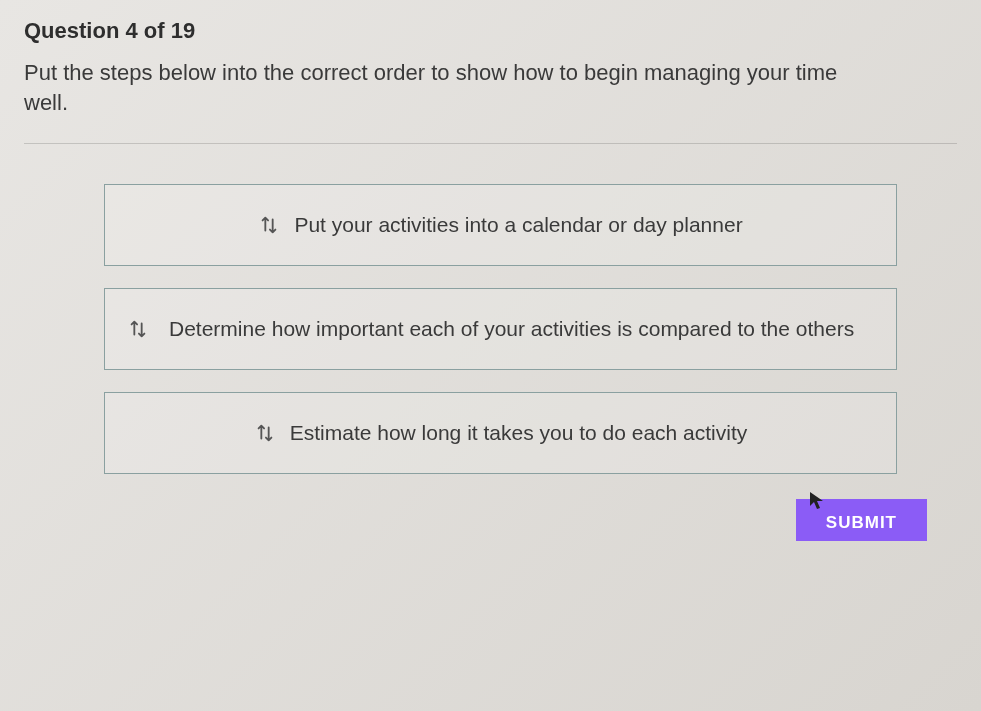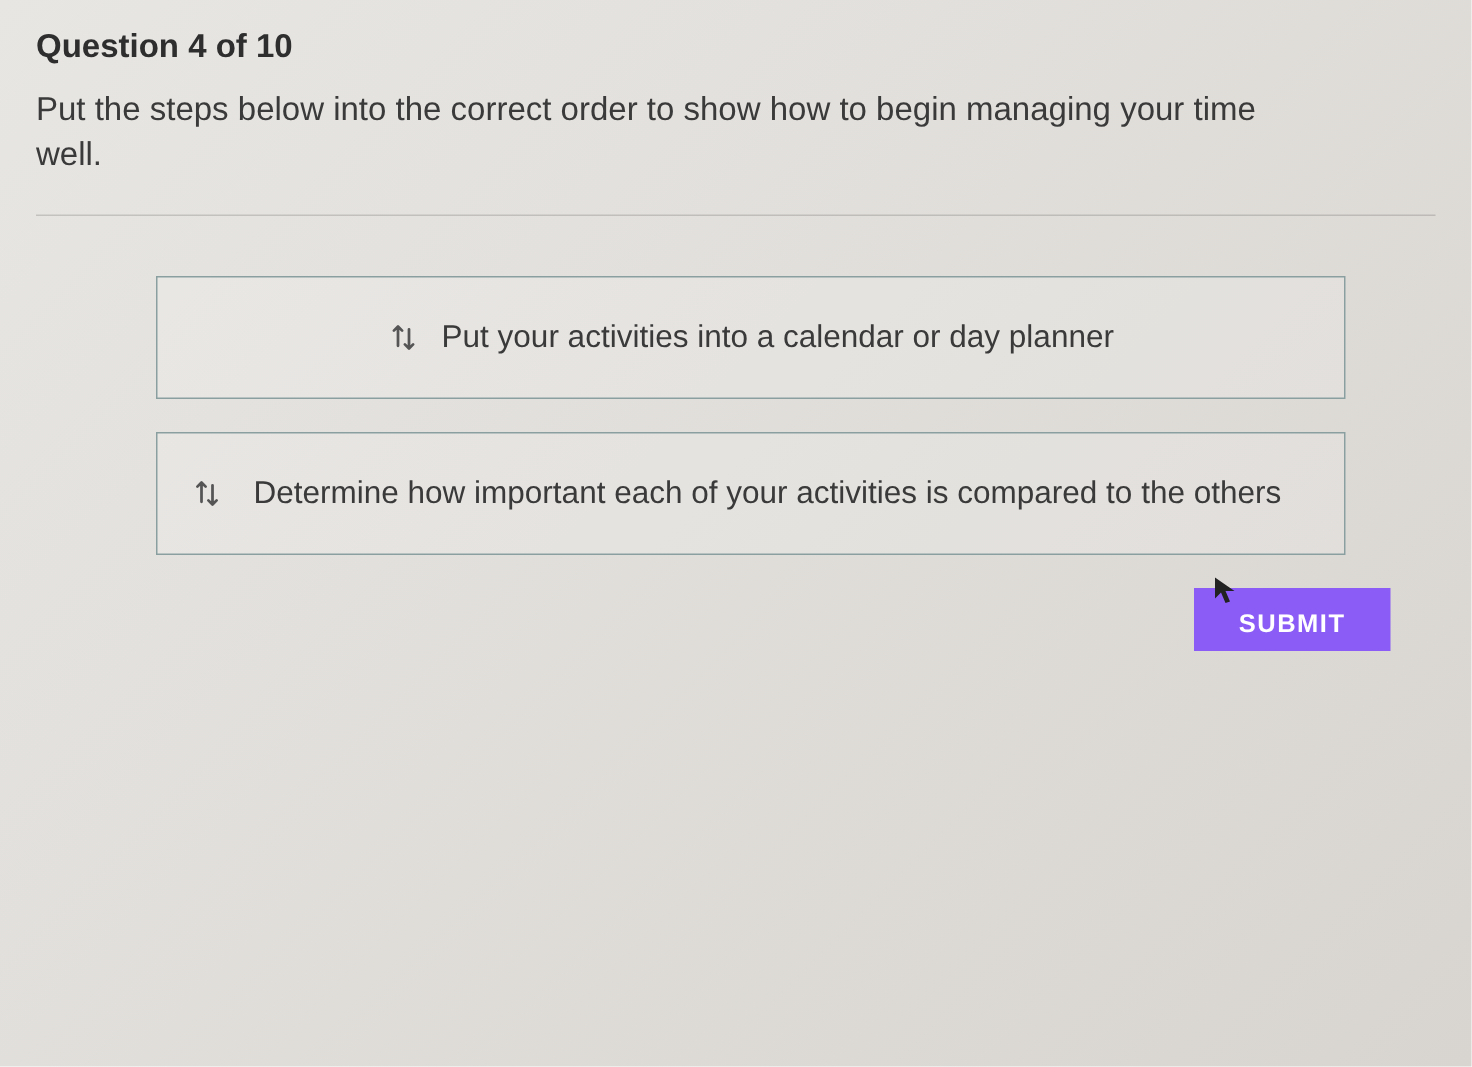--- a/index.html
+++ b/index.html
@@ -90,21 +90,21 @@
       font-size: 17px;
       letter-spacing: 1px;
       padding: 14px 30px 8px 30px;
       cursor: pointer;
       font-weight: 600;
     }
   </style>
 </head>
 <body>
 
-<div class="question-header">Question 4 of 10</div>
+<div class="question-header">Question 4 of 19</div>
 
 <div class="question-prompt">Put the steps below into the correct order to show how to begin managing your time well.</div>
 
 <hr class="divider">
 
 <div class="items-wrap">
 
   <div class="drag-item">
     <div class="content">
       <span class="drag-icon">
@@ -123,20 +123,31 @@
       <span class="drag-icon">
         <svg viewBox="0 0 24 24" fill="none" stroke="#555" stroke-width="2">
           <path d="M8 4 L8 18 M5 7 L8 4 L11 7" stroke-linecap="round" stroke-linejoin="round"></path>
           <path d="M16 6 L16 20 M13 17 L16 20 L19 17" stroke-linecap="round" stroke-linejoin="round"></path>
         </svg>
       </span>
       <span class="item-text">Determine how important each of your activities is compared to the others</span>
     </div>
   </div>
 
+  <div class="drag-item">
+    <div class="content">
+      <span class="drag-icon">
+        <svg viewBox="0 0 24 24" fill="none" stroke="#555" stroke-width="2">
+          <path d="M8 4 L8 18 M5 7 L8 4 L11 7" stroke-linecap="round" stroke-linejoin="round"></path>
+          <path d="M16 6 L16 20 M13 17 L16 20 L19 17" stroke-linecap="round" stroke-linejoin="round"></path>
+        </svg>
+      </span>
+      <span class="item-text">Estimate how long it takes you to do each activity</span>
+    </div>
+  </div>
 
 </div>
 
 <div class="submit-row">
   <span class="cursor">
     <svg width="16" height="20" viewBox="0 0 16 20">
       <path d="M1 1 L1 15 L5 11 L8 18 L11 17 L8 10 L14 10 Z" fill="#222"></path>
     </svg>
   </span>
   <button class="submit-btn">SUBMIT</button>

